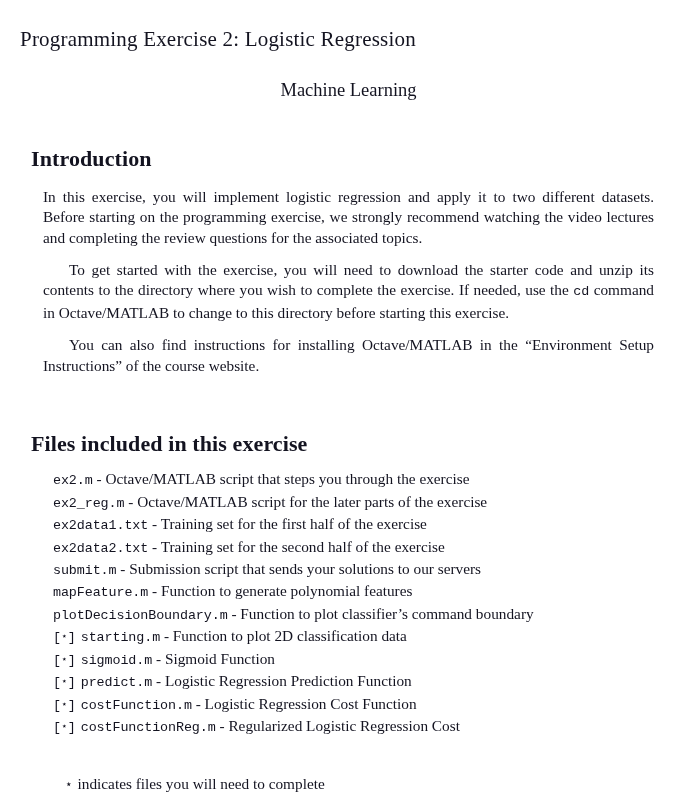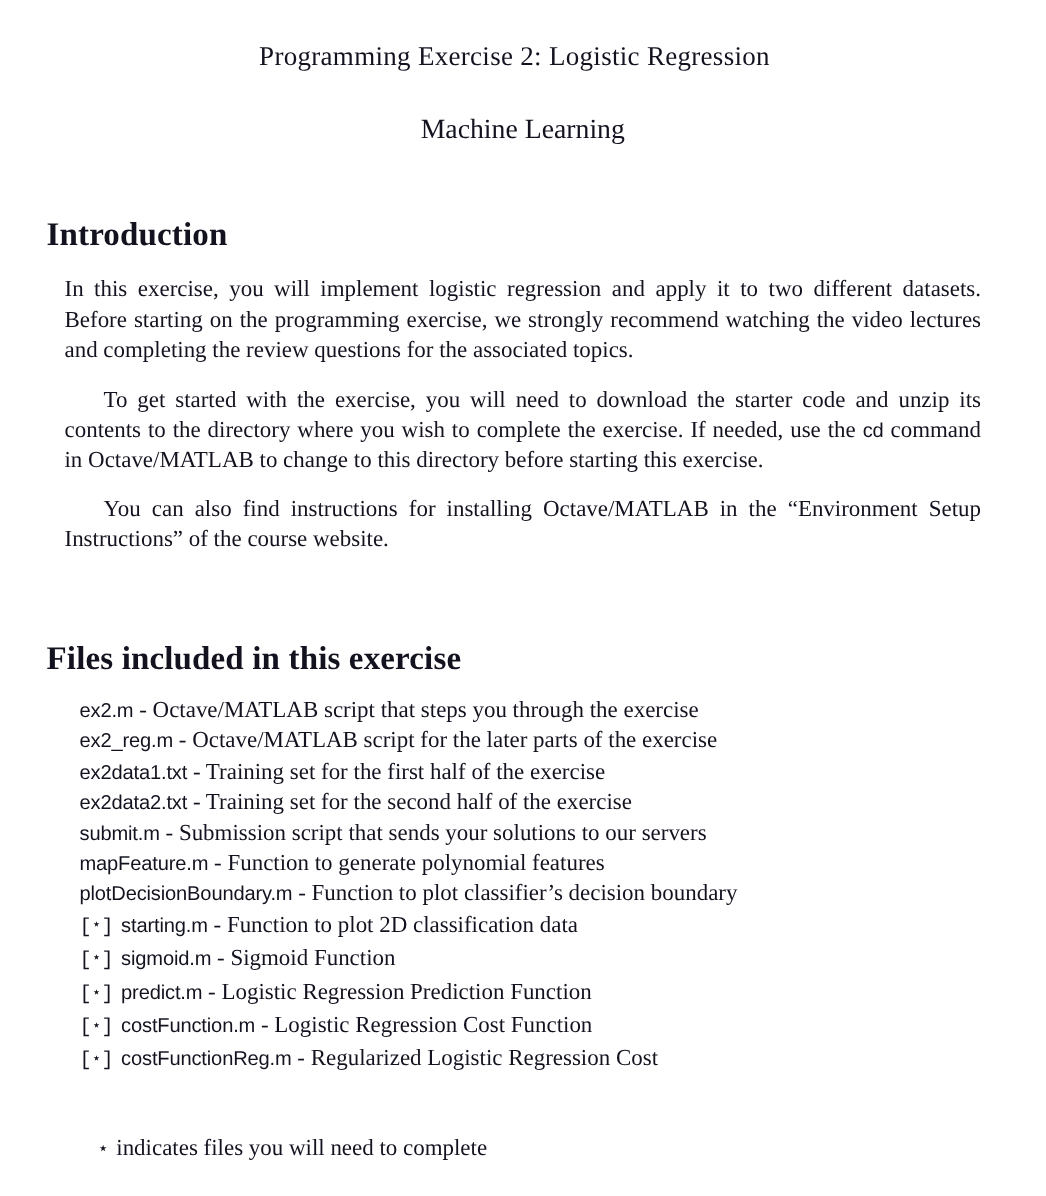--- a/index.html
+++ b/index.html
@@ -19,22 +19,21 @@
     position: absolute;
     left: 0;
     top: 0;
     width: 697px;
     height: 797px;
     padding: 0;
   }
 
   
   .doc-title {
-    text-align: center;
-    font-size: 18px;
+    font-size: 21px;
     font-weight: normal;
     letter-spacing: 0.2px;
     margin: 0;
     padding: 27px 31px 0 20px;
     line-height: 1.15;
   }
   .doc-subtitle {
     text-align: center;
     font-size: 18.5px;
     font-weight: normal;
@@ -63,21 +62,21 @@
     line-height: 20.4px;
     margin: 12px;
     text-align: justify;
     text-justify: inter-word;
     hyphens: manual;
   }
   p.para.first { margin-top: 14px; }
   p.para.indent { text-indent: 26px; }
 
   .mono {
-    font-family: Liberation Sans, sans-serif;
+    font-family: Liberation Mono, monospace;
     font-size: 13.4px;
     letter-spacing: -0.1px;
   }
 
   
   .file-list {
     list-style: none;
     margin: 0;
     padding: 12px 0 0 22px;
   }
@@ -132,21 +131,21 @@
 
     <h2 class="section-heading sec-files">Files included in this exercise</h2>
 
     <ul class="file-list" id="file-list">
         <li><span class="mono">ex2.m</span><span class="desc"> - Octave/MATLAB script that steps you through the exercise</span></li>
         <li><span class="mono">ex2_reg.m</span><span class="desc"> - Octave/MATLAB script for the later parts of the exercise</span></li>
         <li><span class="mono">ex2data1.txt</span><span class="desc"> - Training set for the first half of the exercise</span></li>
         <li><span class="mono">ex2data2.txt</span><span class="desc"> - Training set for the second half of the exercise</span></li>
         <li><span class="mono">submit.m</span><span class="desc"> - Submission script that sends your solutions to our servers</span></li>
         <li><span class="mono">mapFeature.m</span><span class="desc"> - Function to generate polynomial features</span></li>
-        <li><span class="mono">plotDecisionBoundary.m</span><span class="desc"> - Function to plot classifier’s decision boundary</span></li>
+        <li><span class="mono">plotDecisionBoundary.m</span><span class="desc"> - Function to plot classifier’s command boundary</span></li>
         <li><span class="file-star"><span>[</span><span class="star-glyph">⋆</span><span>]</span></span><span class="mono">starting.m</span><span class="desc"> - Function to plot 2D classification data</span></li>
         <li><span class="file-star"><span>[</span><span class="star-glyph">⋆</span><span>]</span></span><span class="mono">sigmoid.m</span><span class="desc"> - Sigmoid Function</span></li>
         <li><span class="file-star"><span>[</span><span class="star-glyph">⋆</span><span>]</span></span><span class="mono">predict.m</span><span class="desc"> - Logistic Regression Prediction Function</span></li>
         <li><span class="file-star"><span>[</span><span class="star-glyph">⋆</span><span>]</span></span><span class="mono">costFunction.m</span><span class="desc"> - Logistic Regression Cost Function</span></li>
         <li><span class="file-star"><span>[</span><span class="star-glyph">⋆</span><span>]</span></span><span class="mono">costFunctionReg.m</span><span class="desc"> - Regularized Logistic Regression Cost</span></li>
       </ul>
 
     <p class="footnote"><span class="star-glyph">⋆</span><span>indicates files you will need to complete</span></p>
 
   </div>

